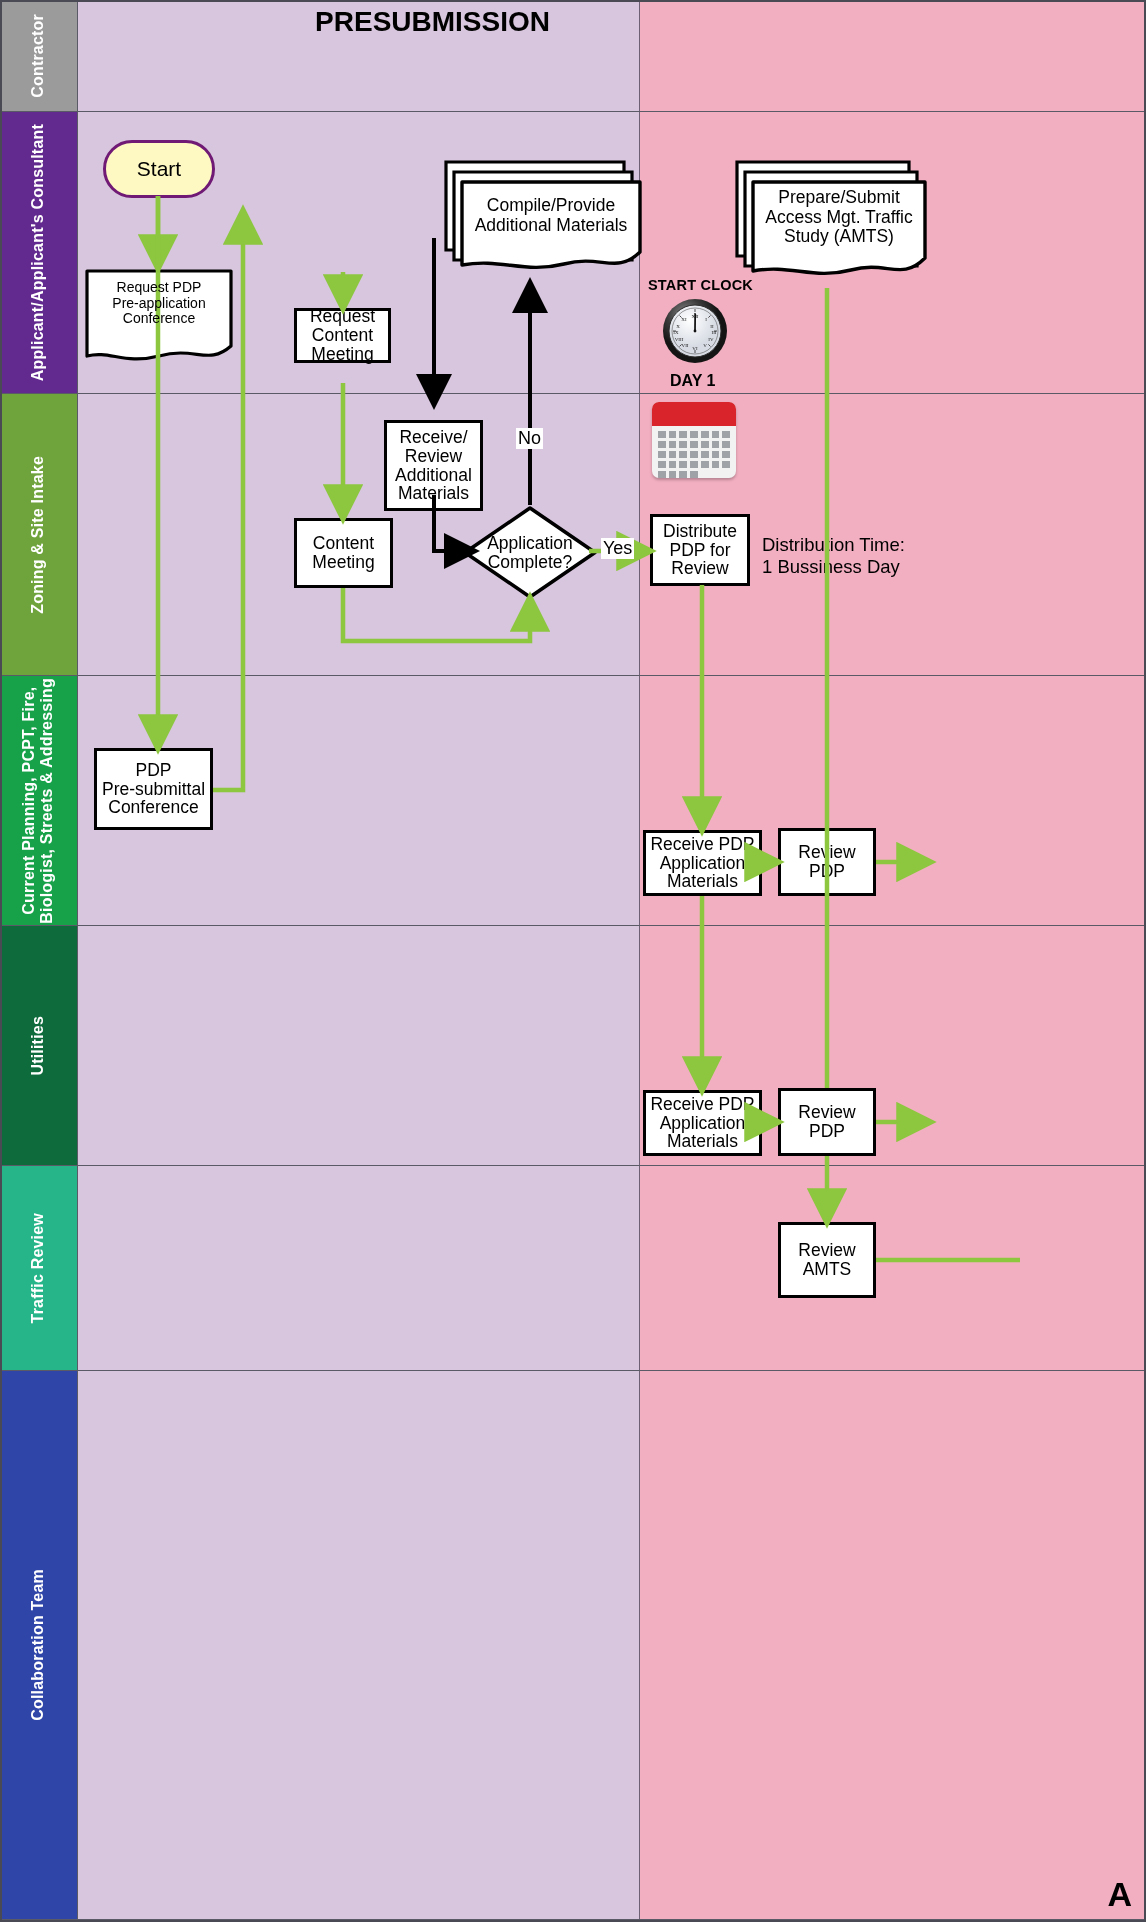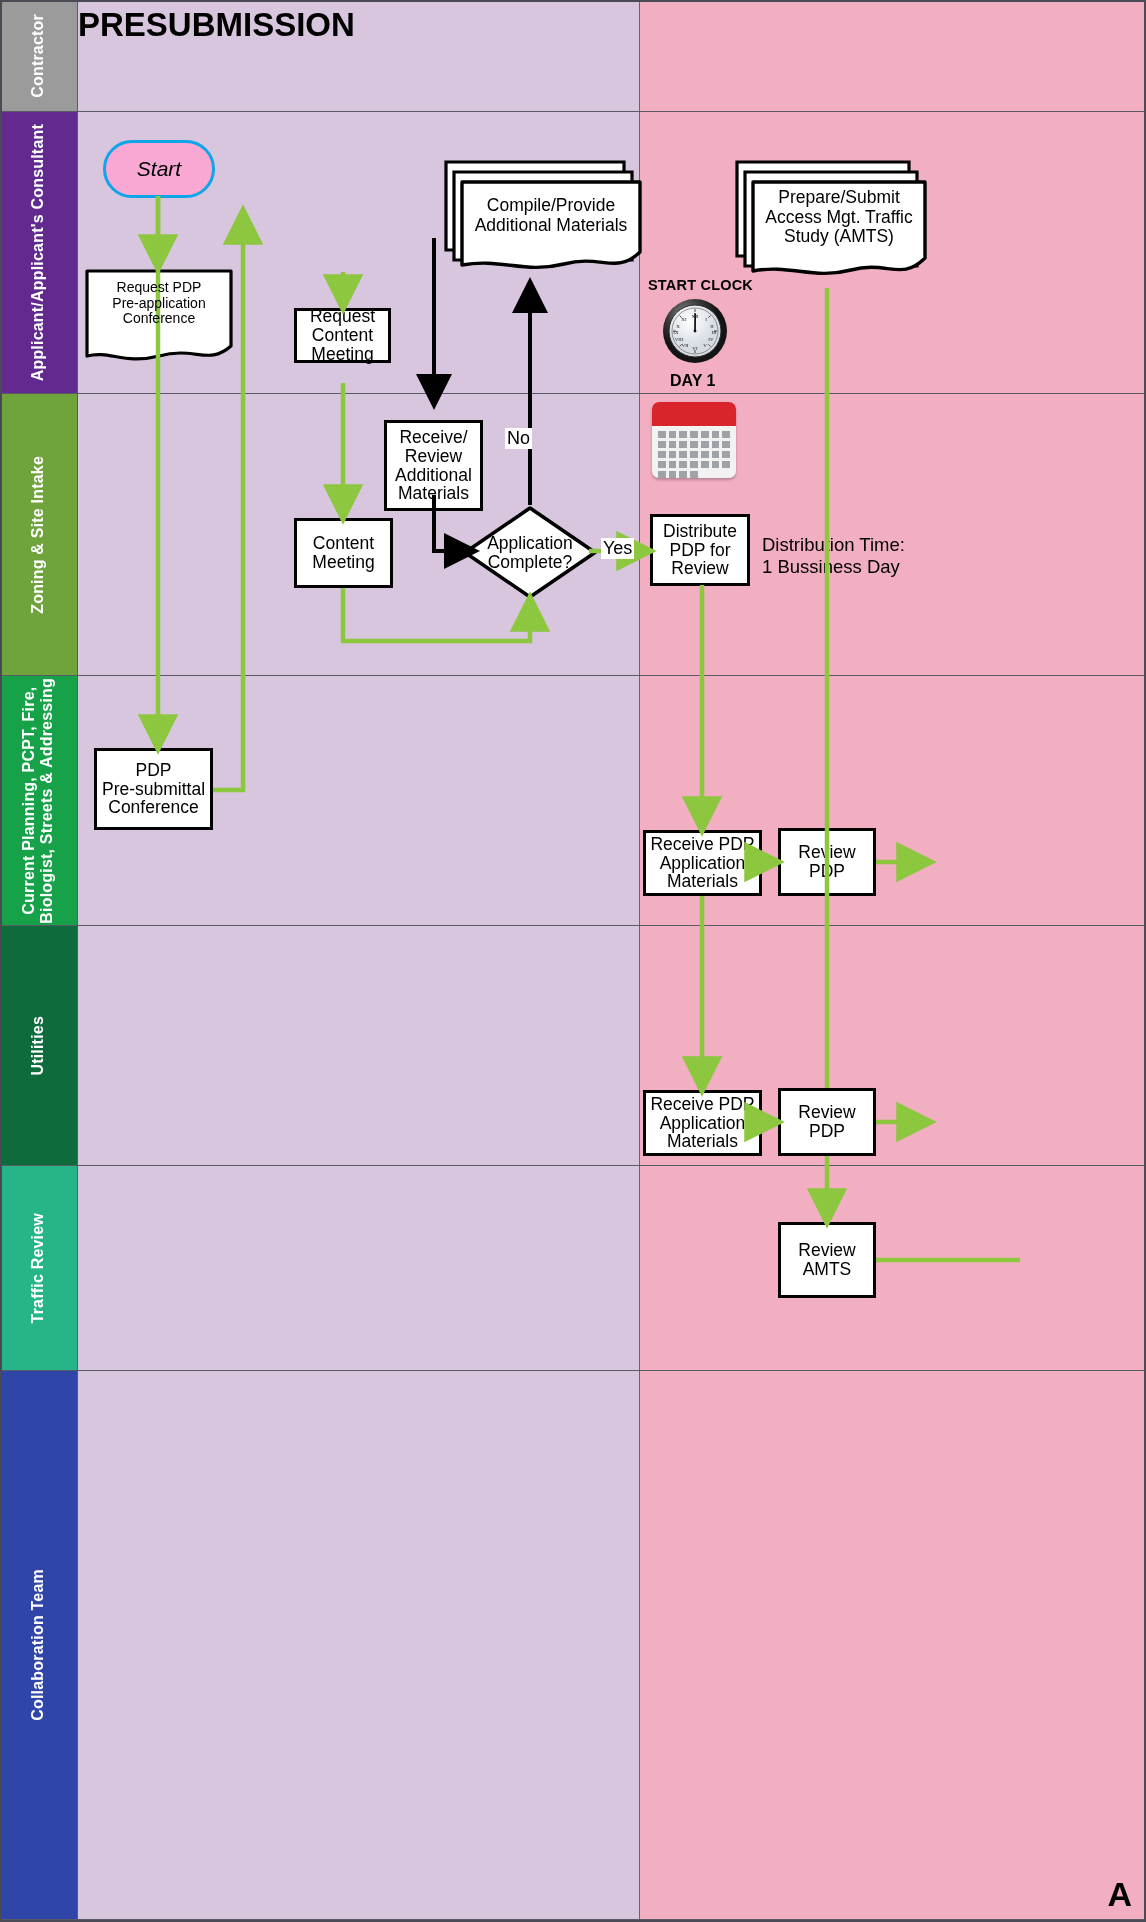--- a/index.html
+++ b/index.html
@@ -27,29 +27,29 @@
   .phase-left{position:absolute;left:0;top:0;width:562px;height:100%;
         background:#d7c6dd;border-right:1px solid #6d5f74;box-sizing:border-box;}
   .phase-right{position:absolute;left:562px;top:0;right:0;height:100%;
         background:#f3afc2;box-sizing:border-box;}
 
   #outer-border{position:absolute;left:0;top:0;width:1146px;height:1922px;
         border:2px solid #4a4a55;box-sizing:border-box;pointer-events:none;}
 
   
   #phase-title{position:absolute;left:78px;top:6px;width:472px;
-        text-align:left;font-size:33px;font-weight:bold;color:#000;}
+        text-align:right;font-size:28px;font-weight:bold;color:#000;}
 
   
   .node{position:absolute;box-sizing:border-box;display:flex;
         align-items:center;justify-content:center;text-align:center;
         font-size:17.5px;line-height:1.08;color:#000;background:#fff;}
   .proc{border:3px solid #000;}
-  .start{border:3px solid #0ea5e9;background:#f9a8d4;border-radius:30px;
-         font-size:21px;font-style:italic;}
+  .start{border:3px solid #701a75;background:#fef9c3;border-radius:30px;
+         font-size:21px;}
   .decision{background:transparent;border:none;}
   .decision .dtext{position:relative;z-index:3;font-size:17.5px;line-height:1.08;}
   .diamond-svg{position:absolute;left:0;top:0;}
 
   
   .multidoc{position:absolute;}
   .multidoc svg{position:absolute;left:0;top:0;}
   .multidoc .mtext{position:absolute;z-index:5;left:12px;right:6px;top:14px;
         text-align:center;font-size:17.5px;line-height:1.12;color:#000;}
 
@@ -265,21 +265,21 @@
   </div>
 
   <div class="node decision" style="left:462px;top:505px;width:136px;height:95px;">
     <svg class="diamond-svg" width="136" height="95" viewBox="0 0 136 95">
       <polygon points="68,3 133,47.5 68,92 3,47.5" fill="#ffffff" stroke="#000" stroke-width="3.6" stroke-linejoin="round"></polygon>
     </svg>
     <span class="dtext" style="white-space:pre-line;">Application
 Complete?</span>
   </div>
 
-  <div class="edge-label" style="left:505px;top:428px;">No</div>
+  <div class="edge-label" style="left:516px;top:428px;">No</div>
   <div class="edge-label" style="left:601px;top:538px;">Yes</div>
 
   <div class="node proc" style="left:650px;top:514px;width:100px;height:72px;">
     <span style="white-space:pre-line;">Distribute
 PDP for
 Review</span>
   </div>
 
   <div class="plain-text" style="left:762px;top:534px;white-space:pre-line;">Distribution Time:
 1 Bussiness Day</div>

